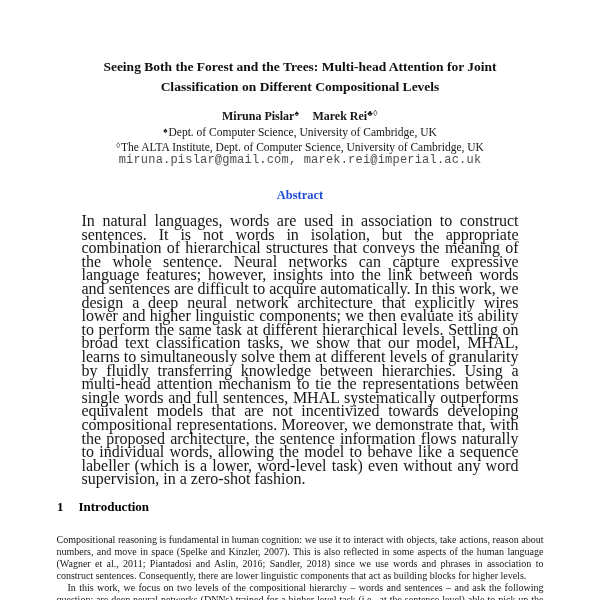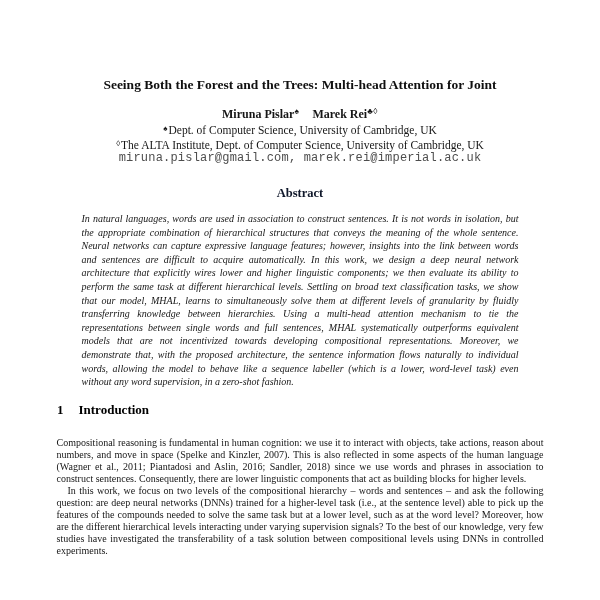--- a/index.html
+++ b/index.html
@@ -2,21 +2,21 @@
 <html lang="en"><head>
 <meta charset="utf-8">
 <style>
   html, body { margin: 0; padding: 0; background: #ffffff; }
   .page {
     position: relative;
     width: 600px;
     height: 600px;
     background: #ffffff;
     box-sizing: border-box;
-    padding-top: 75px;
+    padding-top: 57px;
     overflow: hidden;
     font-family: "Liberation Serif", "DejaVu Serif", serif;
     color: #161616;
   }
   .title {
     margin: 0;
     text-align: center;
     font-size: 13.5px;
     font-weight: bold;
     line-height: 20px;
@@ -55,30 +55,29 @@
     line-height: 12px;
     color: #4d4d4d;
     letter-spacing: 0.2px;
   }
   .abstract-heading {
     margin-top: 22px;
     text-align: center;
     font-size: 12.5px;
     font-weight: bold;
     line-height: 15px;
-    color: #0f172a;
+    color: #1d4ed8;
   }
   .abstract-body {
     width: 437px;
     margin: 11px auto 0;
     text-align: justify;
-    font-size: 10px;
+    font-size: 16px;
     line-height: 13.6px;
     hyphens: auto;
-    font-style: italic;
     -webkit-hyphens: auto;
   }
   .section-heading {
     margin: 13px 0 0 57px;
     font-size: 13px;
     font-weight: bold;
     line-height: 15px;
     color: #000000;
   }
   .sec-num { margin-right: 15px; }
@@ -94,21 +93,21 @@
   .body-par.cont {
     margin-top: 0;
     text-indent: 11px;
   }
 </style>
 </head>
 <body>
 
 <div class="page">
 
-  <h1 class="title"><span>Seeing Both the Forest and the Trees: Multi-head Attention for Joint</span><br></h1>
+  <h1 class="title"><span>Seeing Both the Forest and the Trees: Multi-head Attention for Joint</span><br><span>Classification on Different Compositional Levels</span></h1>
 
   <div class="authors">
     <span class="author"><span>Miruna Pislar</span><span class="mark">♠</span></span><span class="author"><span>Marek Rei</span><span class="mark">♣◊</span></span>
   </div>
 
   <div class="affil"><span class="affil-sym">♠</span><span>Dept. of Computer Science, University of Cambridge, UK</span></div>
 
 
   <div class="affil"><span class="affil-sym">◊</span><span>The ALTA Institute, Dept. of Computer Science, University of Cambridge, UK</span></div>
 

